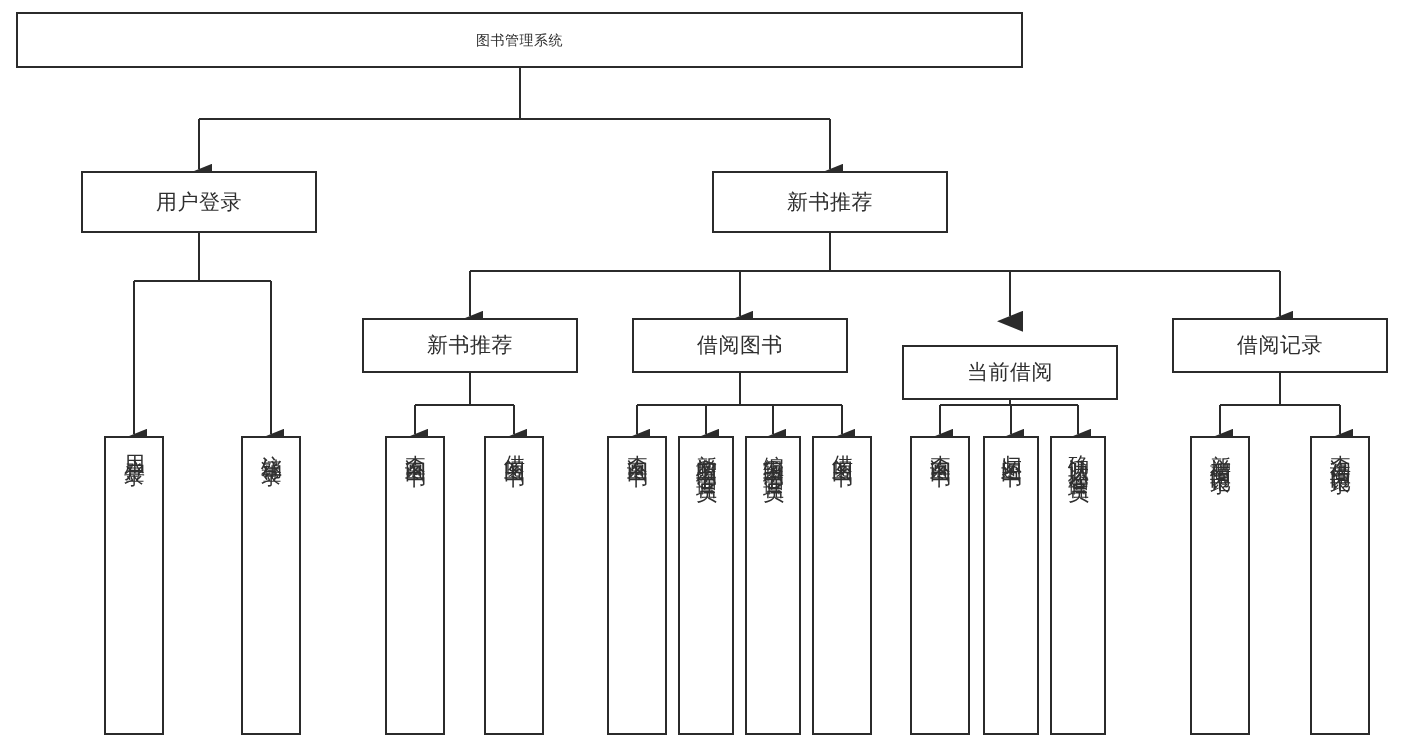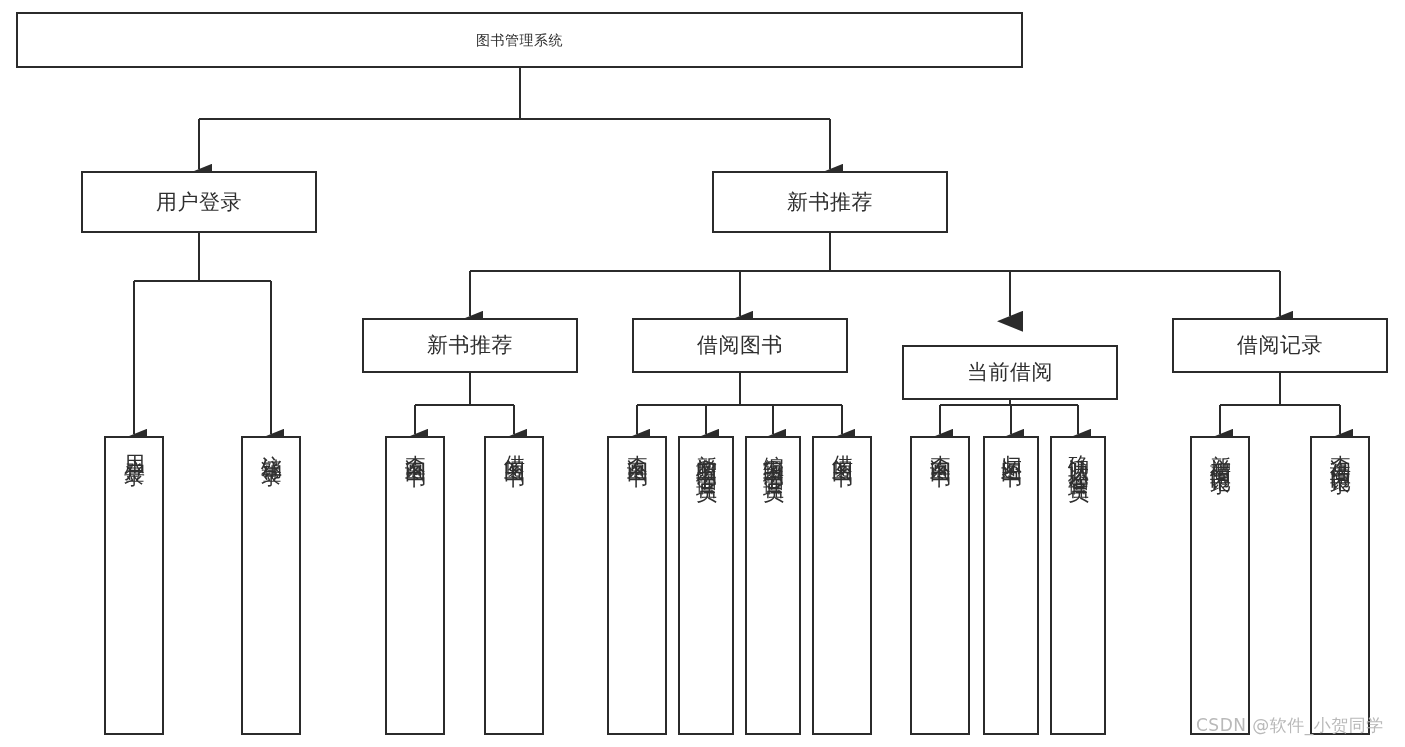--- a/index.html
+++ b/index.html
@@ -179,15 +179,14 @@
         <span class="label">确认归还（管理员）</span>
       </div>
       <div class="node vert" style="left: 1190px; top: 436px; width: 60px; height: 299px;">
         <span class="label">新增借阅记录</span>
       </div>
       <div class="node vert" style="left: 1310px; top: 436px; width: 60px; height: 299px;">
         <span class="label">查询借阅记录</span>
       </div>
     </div>
 
-  <div class="watermark" style="left:1196px; top:714px;">CSDN @软件_小贺同学</div>
 
 </div>
 
 </body></html>

